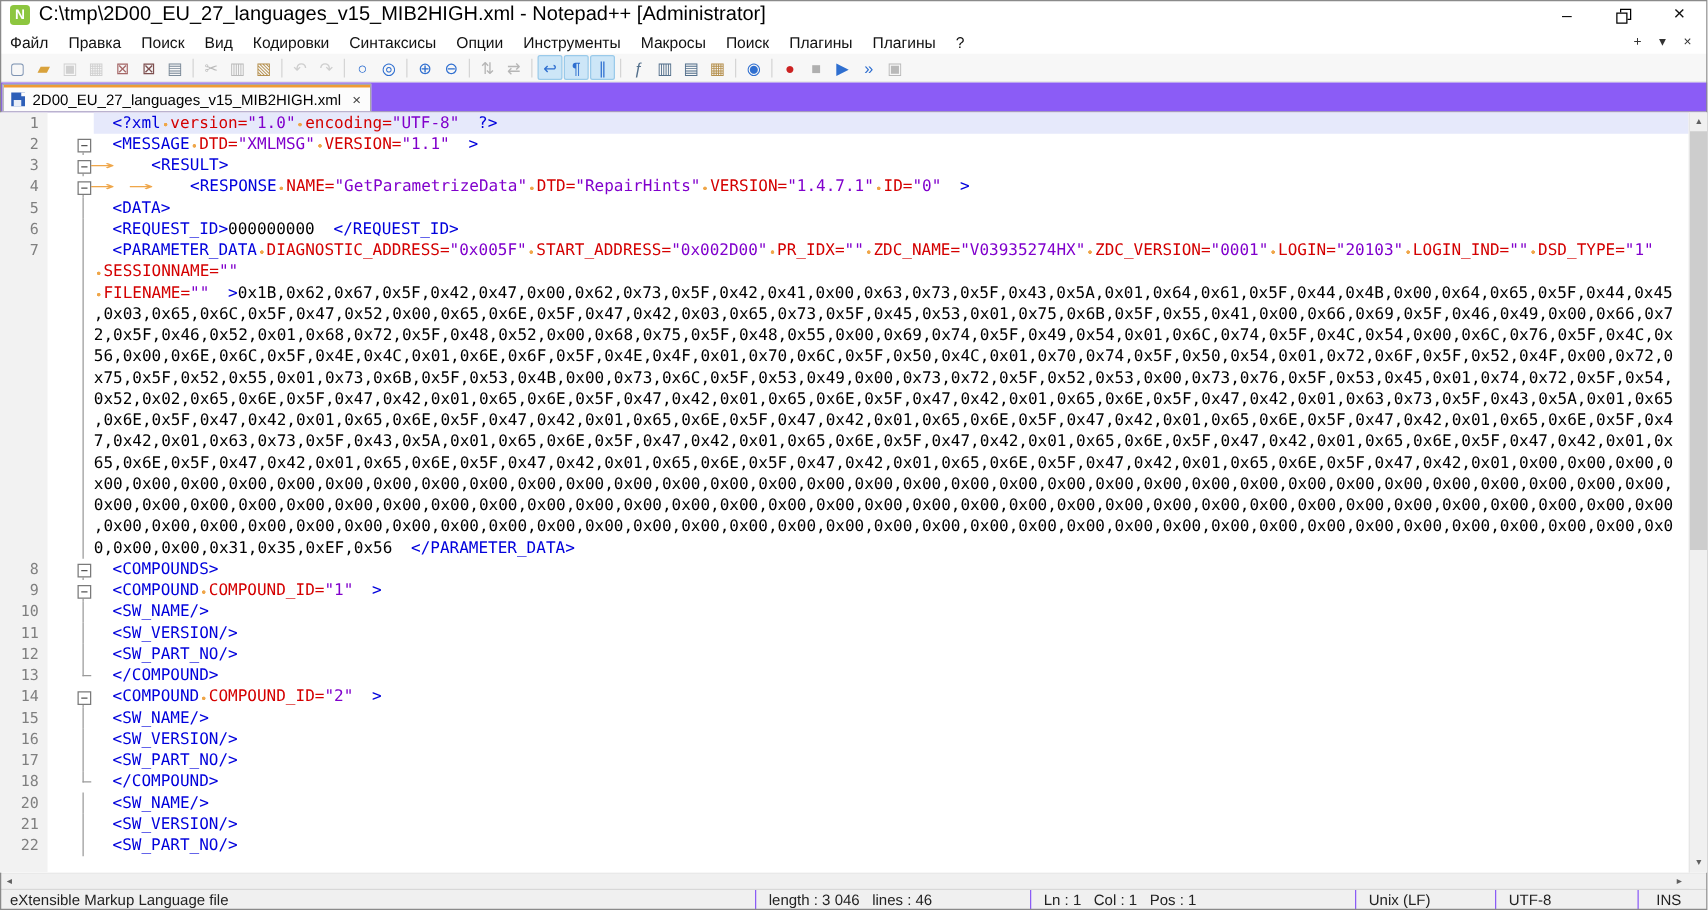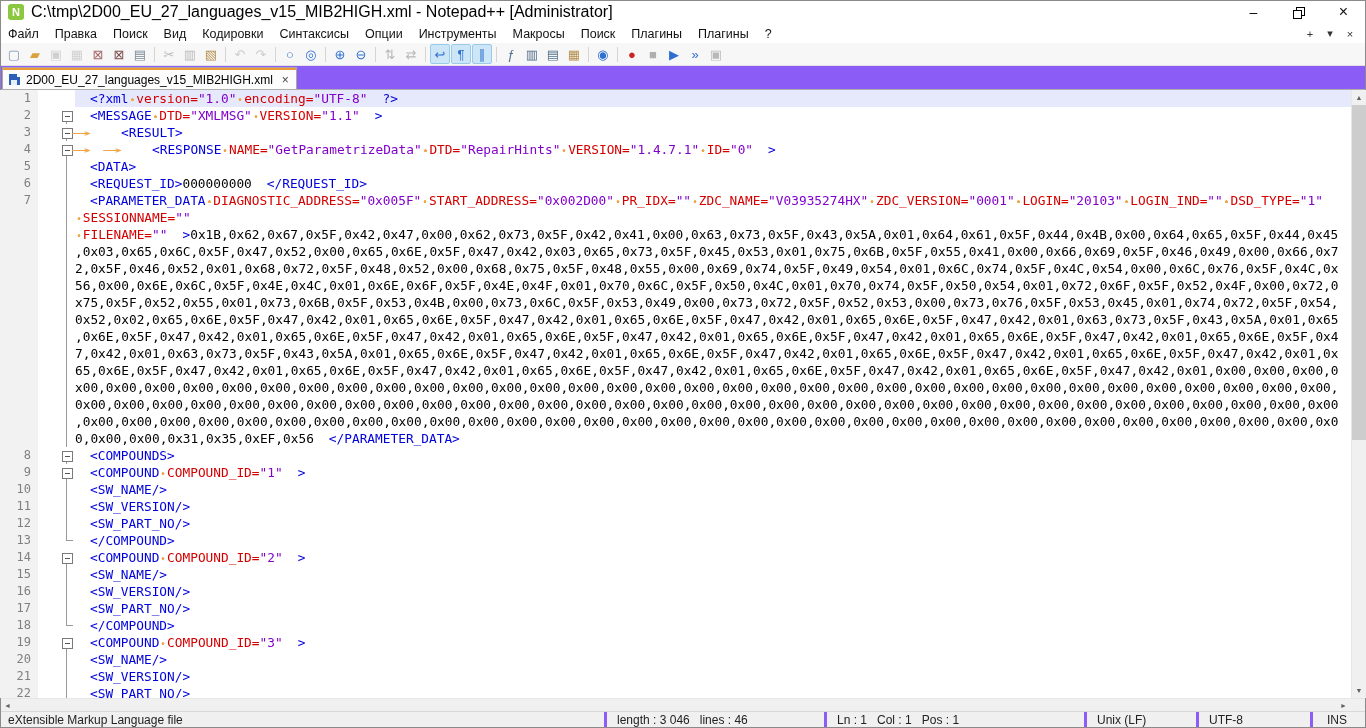--- a/index.html
+++ b/index.html
@@ -79,21 +79,21 @@
   .v-thumb{position:absolute;left:0;width:100%;top:15px;height:335px;background:#cdcdcd;}
   .hscroll{height:13px;background:#f0f0f0;border-top:1px solid #e6e6e6;display:flex;align-items:center;}
   .h-arrow{width:15px;text-align:center;font-size:7px;color:#606060;flex:none;}
   .h-track{flex:1;}
   .h-corner{width:15px;align-self:stretch;background:#f0f0f0;flex:none;}
 
   
   .statusbar{height:17px;background:#f0f0f0;border-top:1px solid #d8d8d8;display:flex;align-items:center;
     font-size:12px;color:#222;}
   .sb-seg{height:100%;display:flex;align-items:center;padding-left:10px;white-space:pre;overflow:hidden;}
-  .sb-seg + .sb-seg{border-left:3px solid #8b5cf6;}
+  .sb-seg + .sb-seg{border-left:1px solid #8b5cf6;}
   .seg-doctype{width:604px;padding-left:8px;}
   .seg-length{width:220px;}
   .seg-cursor{width:260px;}
   .seg-eol{width:112px;}
   .seg-enc{width:114px;}
   .seg-ins{flex:1;padding-left:14px;}
 </style>
 </head>
 <body>
 
@@ -293,26 +293,20 @@
             <div class="ln-fold" data-fold="line"></div>
             <div class="ln-text"><span class="tok-tag">&lt;SW_PART_NO/&gt;</span></div>
           </div>
           <div class="ln-row">
             <div class="ln-num">18</div>
             <div class="ln-book"></div>
             <div class="ln-fold" data-fold="end"></div>
             <div class="ln-text"><span class="tok-tag">&lt;/COMPOUND&gt;</span></div>
           </div>
           <div class="ln-row">
-            <div class="ln-num">19</div>
-            <div class="ln-book"></div>
-            <div class="ln-fold" data-fold="box"></div>
-            <div class="ln-text"><span class="tok-tag">&lt;COMPOUND</span><span class="tok-ws"> </span><span class="tok-attr">COMPOUND_ID=</span><span class="tok-val">"3"</span><span class="tok-tag">&gt;</span></div>
-          </div>
-          <div class="ln-row">
             <div class="ln-num">20</div>
             <div class="ln-book"></div>
             <div class="ln-fold" data-fold="line"></div>
             <div class="ln-text"><span class="tok-tag">&lt;SW_NAME/&gt;</span></div>
           </div>
           <div class="ln-row">
             <div class="ln-num">21</div>
             <div class="ln-book"></div>
             <div class="ln-fold" data-fold="line"></div>
             <div class="ln-text"><span class="tok-tag">&lt;SW_VERSION/&gt;</span></div>

